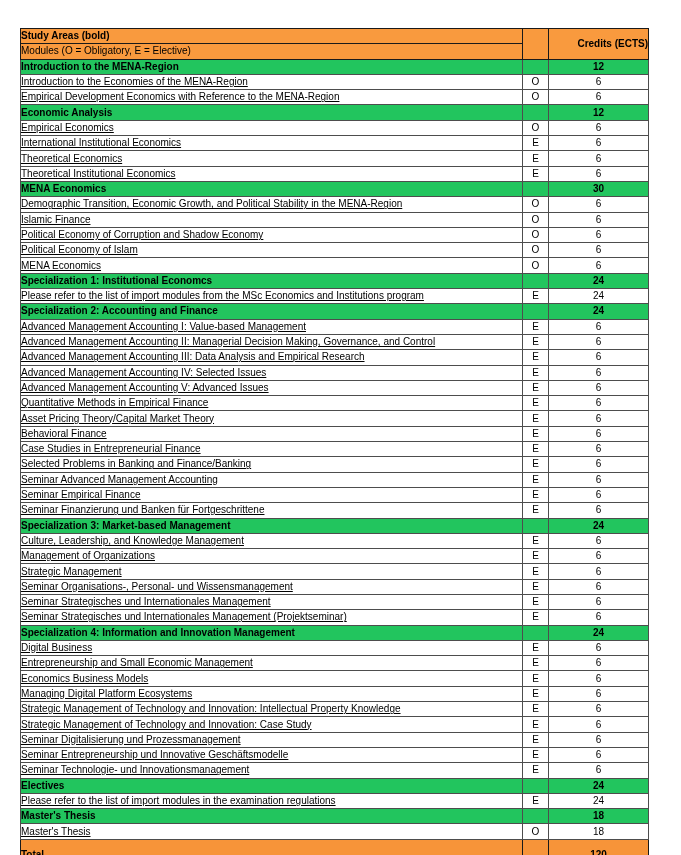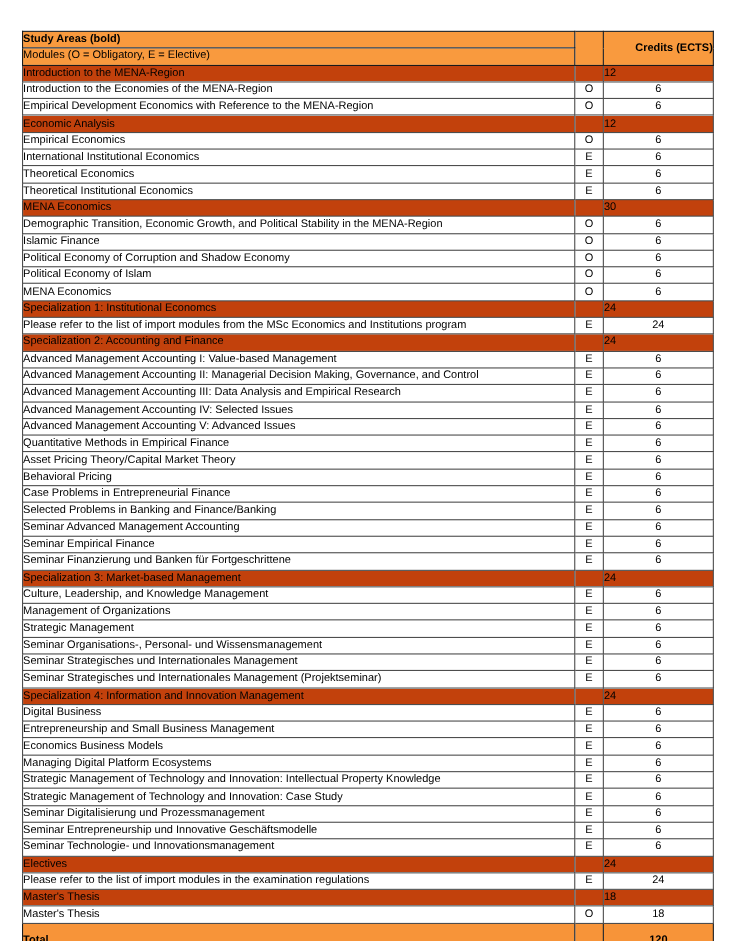--- a/index.html
+++ b/index.html
@@ -63,39 +63,40 @@
   td.head-ects {
     font-weight: bold;
     font-size: 10.5px;
     text-align: right;
     vertical-align: middle;
   }
   td.head-blank { background: #F99A3E; }
 
   
   tr.section-row td {
-    background: #c2410c;
-    font-weight: normal;
+    background: #22c55e;
+    font-weight: bold;
     height: 15.3px;
   }
   td.sec-title {
     padding-left: 5px;
     font-size: 10.5px;
   }
   td.sec-oe { }
   td.sec-ects {
-    text-align: left;
+    text-align: center;
     font-size: 10.5px;
   }
 
   
   tr.module-row td { background: #ffffff; }
   td.mod-title {
     padding-left: 13px;
     font-size: 10.3px;
+    text-decoration: underline;
   }
   td.mod-oe {
     text-align: center;
     font-size: 10.3px;
   }
   td.mod-ects {
     text-align: center;
     font-size: 10.3px;
   }
 
@@ -250,26 +251,26 @@
           <td class="mod-title">Quantitative Methods in Empirical Finance</td>
           <td class="mod-oe">E</td>
           <td class="mod-ects">6</td>
         </tr>
         <tr class="module-row">
           <td class="mod-title">Asset Pricing Theory/Capital Market Theory</td>
           <td class="mod-oe">E</td>
           <td class="mod-ects">6</td>
         </tr>
         <tr class="module-row">
-          <td class="mod-title">Behavioral Pricing</td>
-          <td class="mod-oe">E</td>
-          <td class="mod-ects">6</td>
-        </tr>
-        <tr class="module-row">
-          <td class="mod-title">Case Problems in Entrepreneurial Finance</td>
+          <td class="mod-title">Behavioral Finance</td>
+          <td class="mod-oe">E</td>
+          <td class="mod-ects">6</td>
+        </tr>
+        <tr class="module-row">
+          <td class="mod-title">Case Studies in Entrepreneurial Finance</td>
           <td class="mod-oe">E</td>
           <td class="mod-ects">6</td>
         </tr>
         <tr class="module-row">
           <td class="mod-title">Selected Problems in Banking and Finance/Banking</td>
           <td class="mod-oe">E</td>
           <td class="mod-ects">6</td>
         </tr>
         <tr class="module-row">
           <td class="mod-title">Seminar Advanced Management Accounting</td>
@@ -325,21 +326,21 @@
           <td class="sec-title">Specialization 4: Information and Innovation Management</td>
           <td class="sec-oe"></td>
           <td class="sec-ects">24</td>
         </tr>
         <tr class="module-row">
           <td class="mod-title">Digital Business</td>
           <td class="mod-oe">E</td>
           <td class="mod-ects">6</td>
         </tr>
         <tr class="module-row">
-          <td class="mod-title">Entrepreneurship and Small Business Management</td>
+          <td class="mod-title">Entrepreneurship and Small Economic Management</td>
           <td class="mod-oe">E</td>
           <td class="mod-ects">6</td>
         </tr>
         <tr class="module-row">
           <td class="mod-title">Economics Business Models</td>
           <td class="mod-oe">E</td>
           <td class="mod-ects">6</td>
         </tr>
         <tr class="module-row">
           <td class="mod-title">Managing Digital Platform Ecosystems</td>

